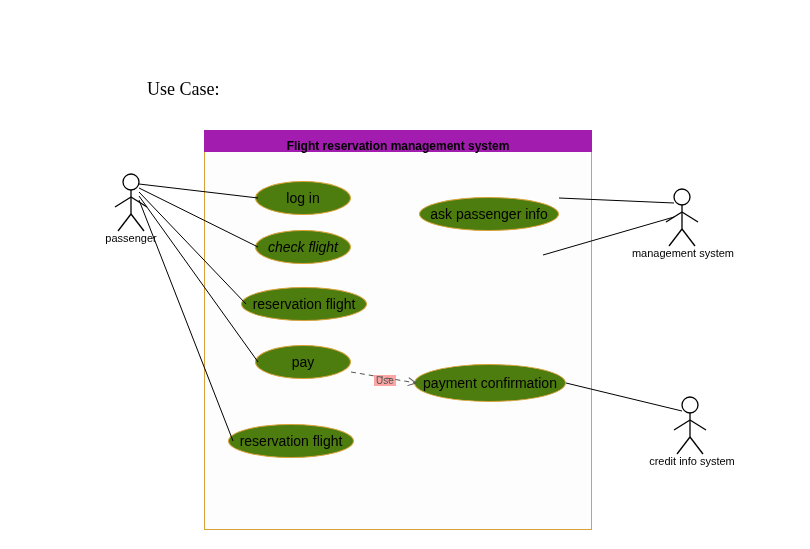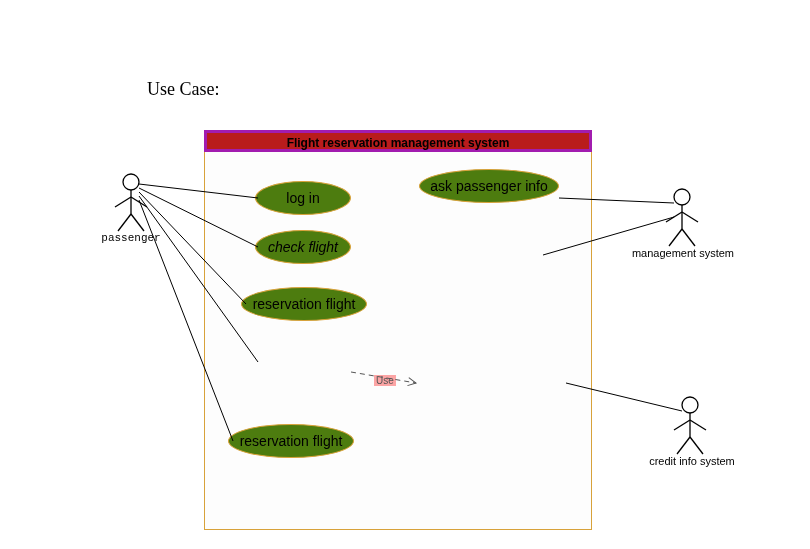--- a/index.html
+++ b/index.html
@@ -22,22 +22,22 @@
     font-size: 18px;
   }
   .system-box {
     position: absolute;
     border: 1px solid #d8a23a;
     background: #fdfdfd;
     box-sizing: border-box;
   }
   .system-title {
     position: absolute;
-    background: #b91c1c;
-    border: 3px solid #a21caf;
+    background: #a21caf;
+    border: 6px solid #a21caf;
     box-sizing: border-box;
     text-align: center;
     font-weight: bold;
     font-size: 12px;
     line-height: 20px;
   }
   .usecase {
     position: absolute;
     background: #4d7c0f;
     border: 1px solid #d8a23a;
@@ -76,25 +76,27 @@
 <div class="canvas">
 
   <div class="title" style="left:147px; top:62px;">Use Case:</div>
 
   <div class="system-box" style="left:204px; top:113px; width:388px; height:400px;"></div>
   <div class="system-title" style="left:204px; top:113px; width:388px; height:22px;">Flight reservation management system</div>
 
   <div class="usecase" style="left:255px; top:164px; width:96px; height:34px;">log in</div>
   <div class="usecase" style="left:255px; top:213px; width:96px; height:34px;font-style:italic;">check flight</div>
   <div class="usecase" style="left:241px; top:270px; width:126px; height:34px;">reservation flight</div>
+  <div class="usecase" style="left:255px; top:328px; width:96px; height:34px;">pay</div>
   <div class="usecase" style="left:228px; top:407px; width:126px; height:34px;">reservation flight</div>
 
-  <div class="usecase" style="left:419px; top:152px; width:140px; height:34px;">ask passenger info</div>
+  <div class="usecase" style="left:419px; top:180px; width:140px; height:34px;">ask passenger info</div>
+  <div class="usecase" style="left:414px; top:347px; width:152px; height:38px;">payment confirmation</div>
 
-  <div class="actor-label" style="left:96px; top:215px; width:70px;font-family:Liberation Mono, monospace;">passenger</div>
+  <div class="actor-label" style="left:96px; top:215px; width:70px;">passenger</div>
   <div class="actor-label" style="left:618px; top:230px; width:130px;">management system</div>
   <div class="actor-label" style="left:632px; top:438px; width:120px;">credit info system</div>
 
   <div class="uselabel" style="left:374px; top:358px;">Use</div>
 
   <svg class="overlay">
     <defs>
       <marker id="openarrow" markerWidth="10" markerHeight="10" refX="9" refY="5" orient="auto">
         <path d="M1,1 L9,5 L1,9" fill="none" stroke="#555" stroke-width="1"></path>
       </marker>

